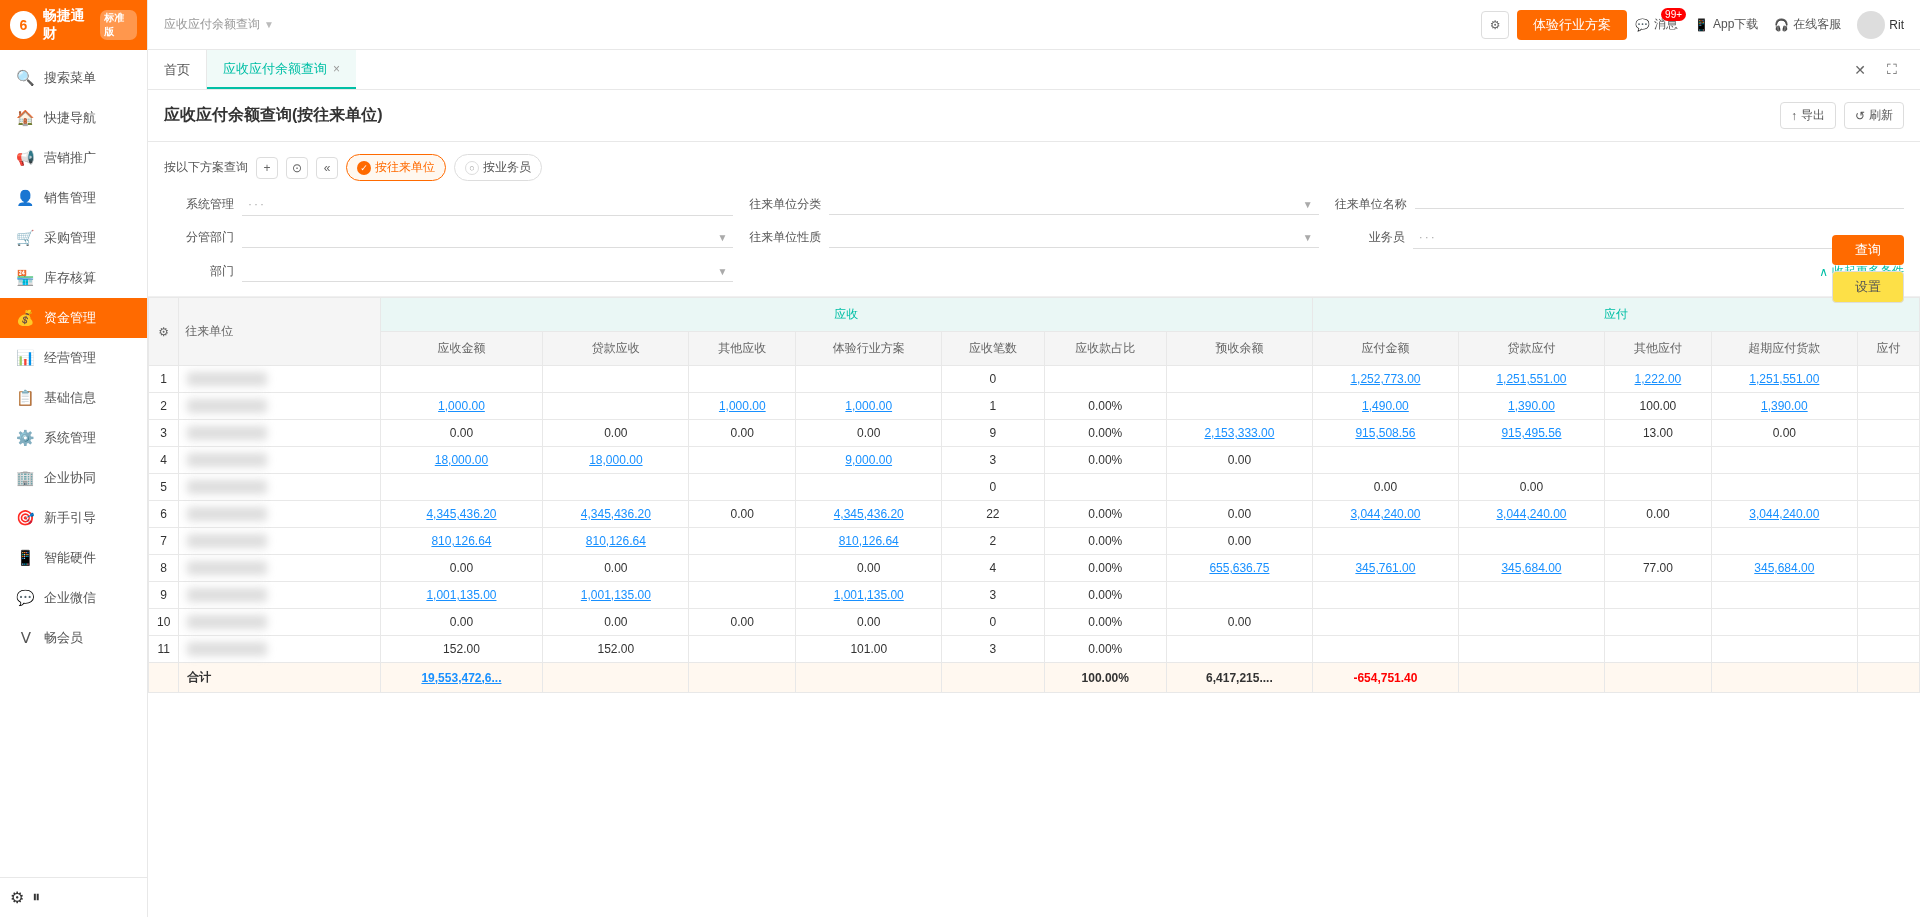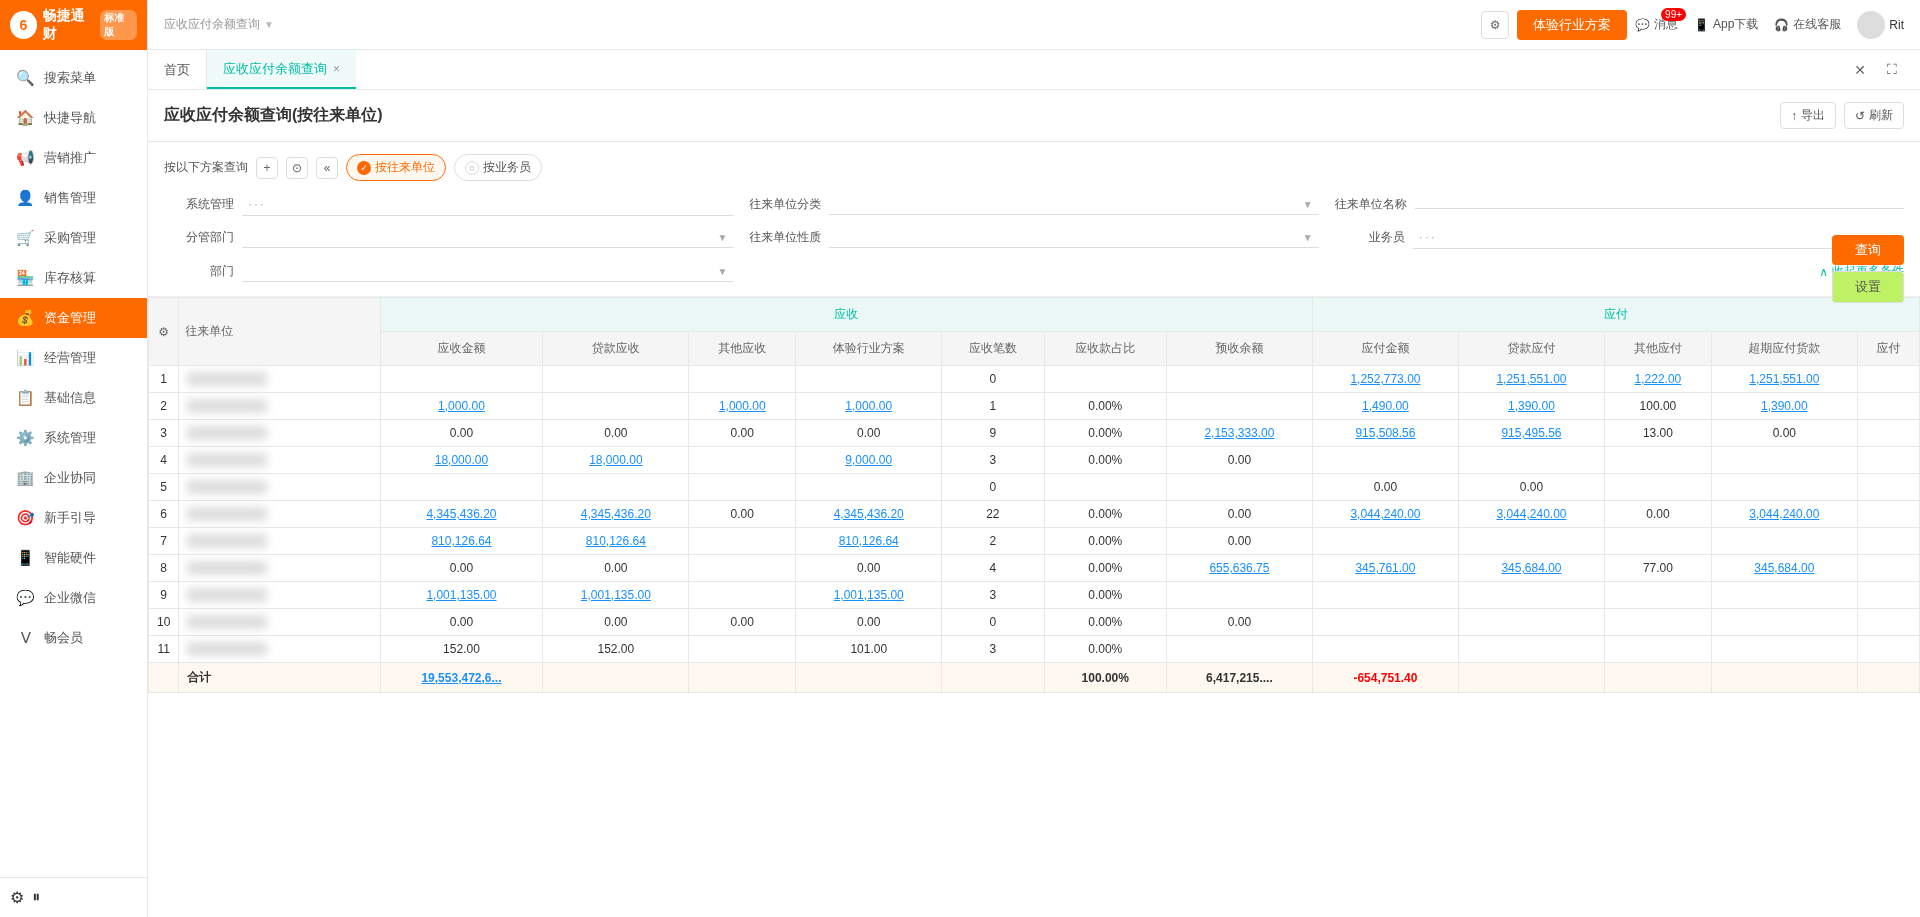--- a/index.html
+++ b/index.html
@@ -354,21 +354,21 @@
               <span>∧</span>
               <span>收起更多条件</span>
             </div>
           </div>
         </div>
       </div>
     </div>
 
     <div style="position:absolute;right:16px;top:145px;display:flex;flex-direction:column;gap:6px;z-index:10;">
       <button style="background:#ff6a00;color:#fff;border:none;padding:6px 20px;border-radius:4px;cursor:pointer;font-size:13px;width:72px;">查询</button>
-      <button style="background:#bef264;color:#555;border:1px solid #ddd;padding:6px 20px;border-radius:4px;cursor:pointer;font-size:13px;width:72px;">设置</button>
+      <button style="background:#fde047;color:#555;border:1px solid #ddd;padding:6px 20px;border-radius:4px;cursor:pointer;font-size:13px;width:72px;">设置</button>
     </div>
 
     <div class="table-wrapper">
       <table class="data-table">
         <thead>
           <tr>
             <th class="settings-col" rowspan="2">
               <div class="settings-icon-cell">⚙</div>
             </th>
             <th rowspan="2" style="min-width:120px;text-align:left;">往来单位</th>

